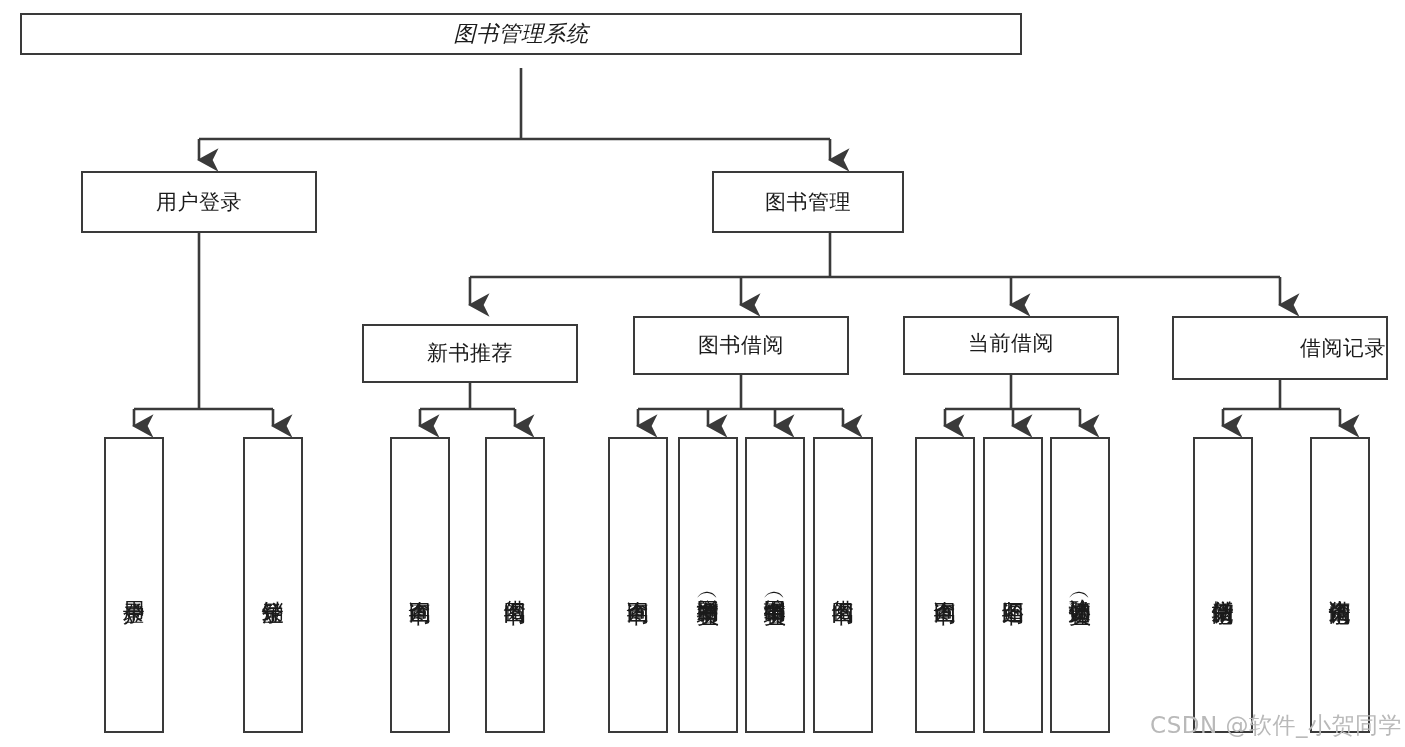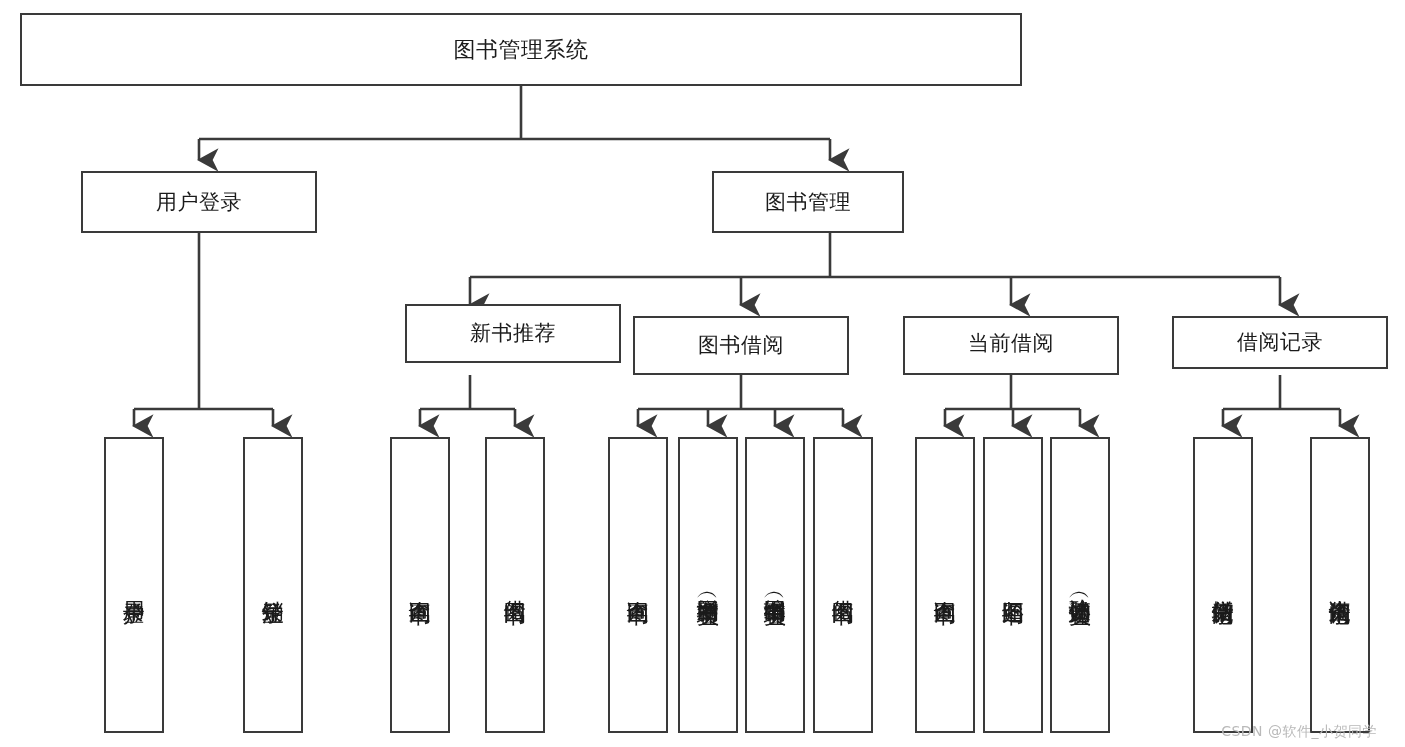--- a/index.html
+++ b/index.html
@@ -51,24 +51,24 @@
     writing-mode: vertical-rl;
     text-orientation: upright;
     font-size: 22px;
     line-height: 1.07;
     letter-spacing: 1px;
     white-space: nowrap;
     display: block;
   }
   .watermark {
     position: absolute;
-    right: 28px;
+    right: 3px;
     bottom: 6px;
     color: #b9b9b9;
-    font-size: 14px;
+    font-size: 23px;
     letter-spacing: 0.5px;
     z-index: 3;
     white-space: nowrap;
   }
 </style>
 </head>
 <body>
 
 <div id="canvas">
 
@@ -108,44 +108,44 @@
         <path d="M 945 409 L 945 426" marker-end="url(#arrow)"></path>
         <path d="M 1013 409 L 1013 426" marker-end="url(#arrow)"></path>
         <path d="M 1080 409 L 1080 426" marker-end="url(#arrow)"></path>
         <path d="M 1280 375 L 1280 409"></path>
         <path d="M 1223 409 L 1340 409"></path>
         <path d="M 1223 409 L 1223 426" marker-end="url(#arrow)"></path>
         <path d="M 1340 409 L 1340 426" marker-end="url(#arrow)"></path>
       </g>
   </svg>
 
-  <div class="node root" id="node-root" style="left: 20px; top: 13px; width: 1002px; height: 73px;">
+  <div class="node root" id="node-root" style="left: 20px; top: 13px; width: 1002px; height: 42px; font-style: italic;">
     <span class="label">图书管理系统</span>
   </div>
 
   <div id="l2-container">
       <div class="node branch" style="left: 81px; top: 171px; width: 236px; height: 62px;">
         <span class="label">用户登录</span>
       </div>
       <div class="node branch" style="left: 712px; top: 171px; width: 192px; height: 62px;">
         <span class="label">图书管理</span>
       </div>
     </div>
 
   <div id="l3-container">
-      <div class="node branch" style="left: 362px; top: 304px; width: 216px; height: 59px; margin-left: 43px;">
+      <div class="node branch" style="left: 362px; top: 324px; width: 216px; height: 59px;">
         <span class="label">新书推荐</span>
       </div>
       <div class="node branch" style="left: 633px; top: 316px; width: 216px; height: 59px; align-items: center;">
         <span class="label">图书借阅</span>
       </div>
       <div class="node branch" style="left: 903px; top: 316px; width: 216px; height: 59px; font-family: Liberation Mono, monospace;">
         <span class="label">当前借阅</span>
       </div>
-      <div class="node branch" style="left: 1172px; top: 316px; width: 216px; height: 53px;">
+      <div class="node branch" style="left: 1172px; top: 316px; width: 216px; height: 64px; justify-content: flex-end;">
         <span class="label">借阅记录</span>
       </div>
     </div>
 
   <div id="leaf-container">
       <div class="node leaf" style="left: 104px; top: 437px; width: 60px; height: 296px;">
         <span class="label">用户登录</span>
       </div>
       <div class="node leaf" style="left: 243px; top: 437px; width: 60px; height: 296px;">
         <span class="label">注销登录</span>

